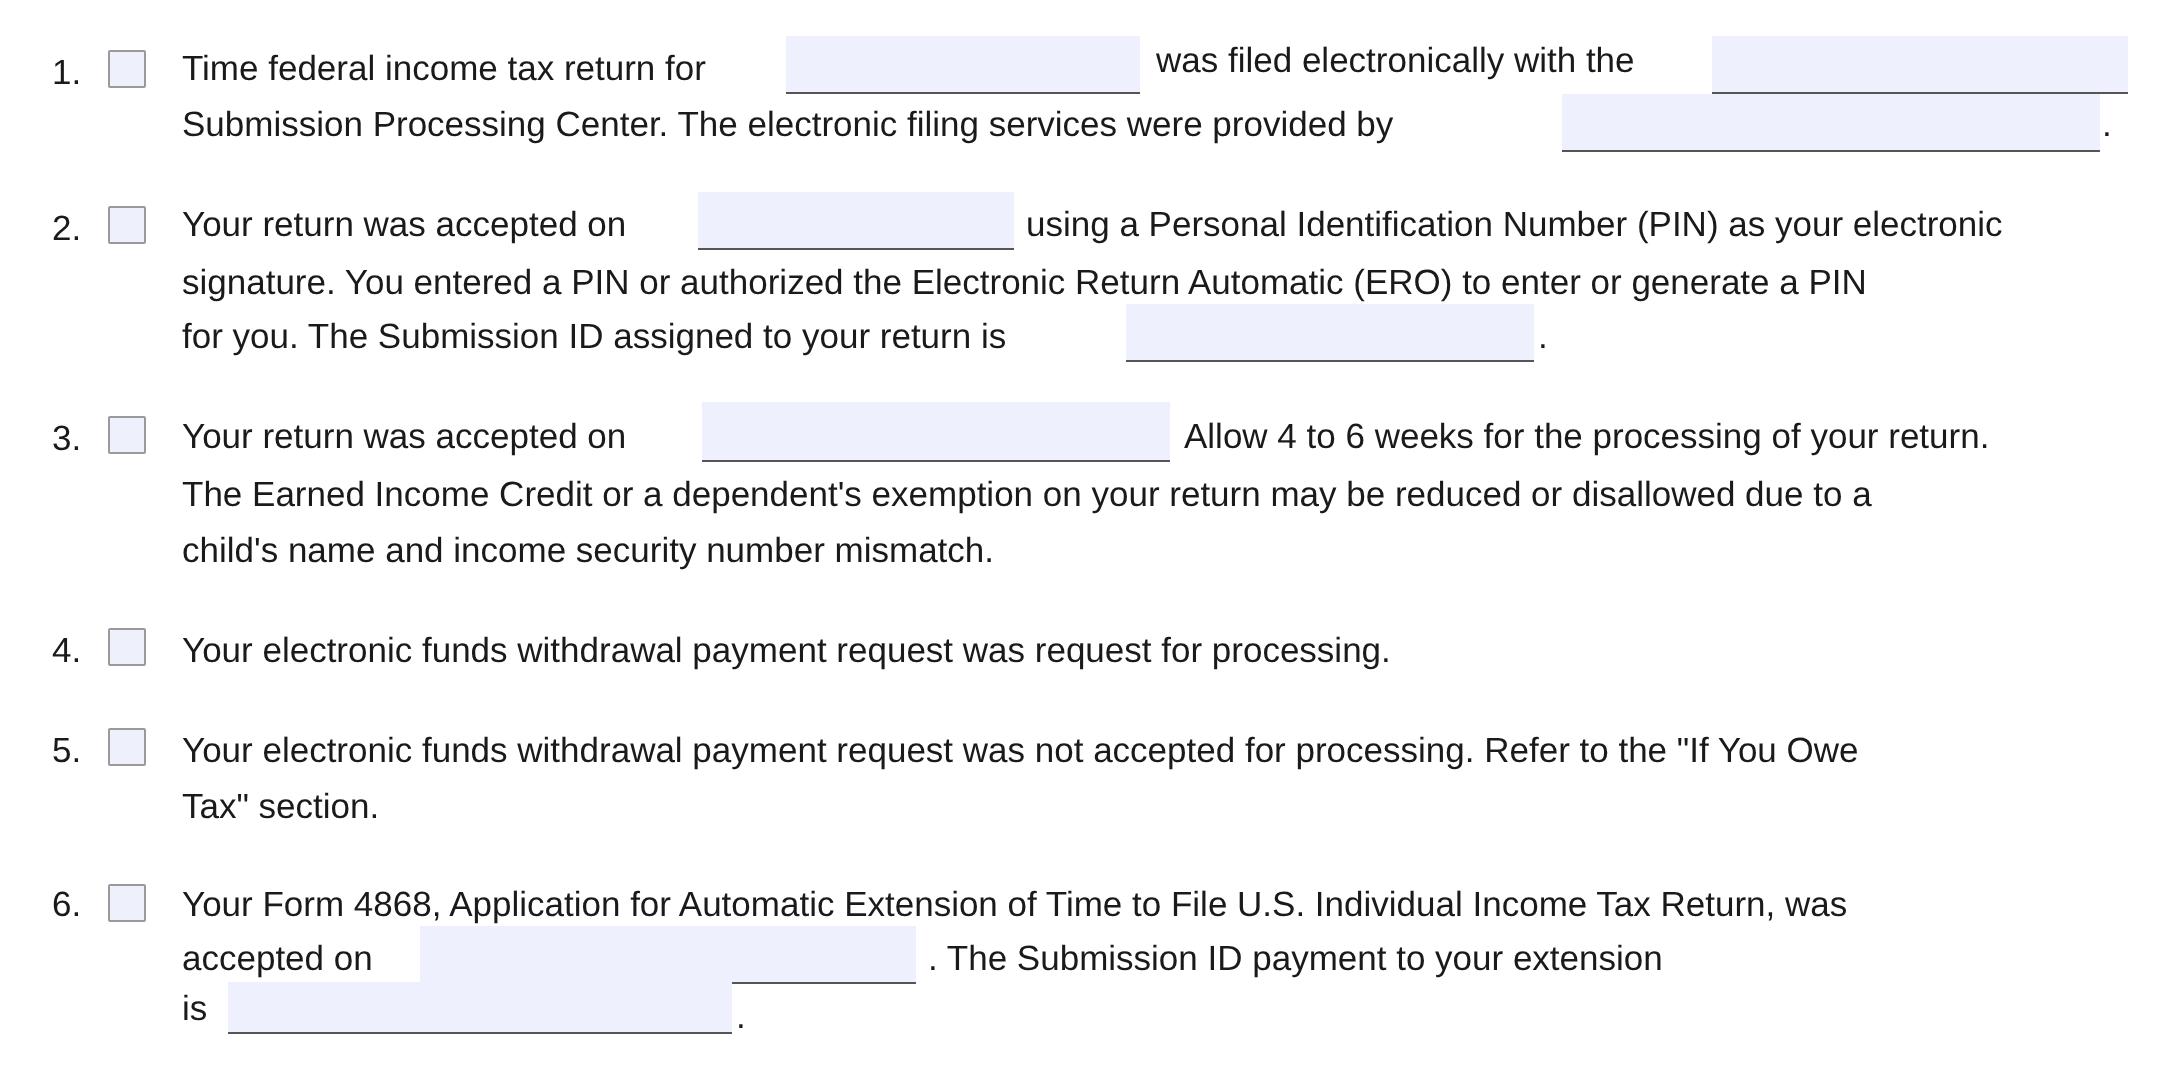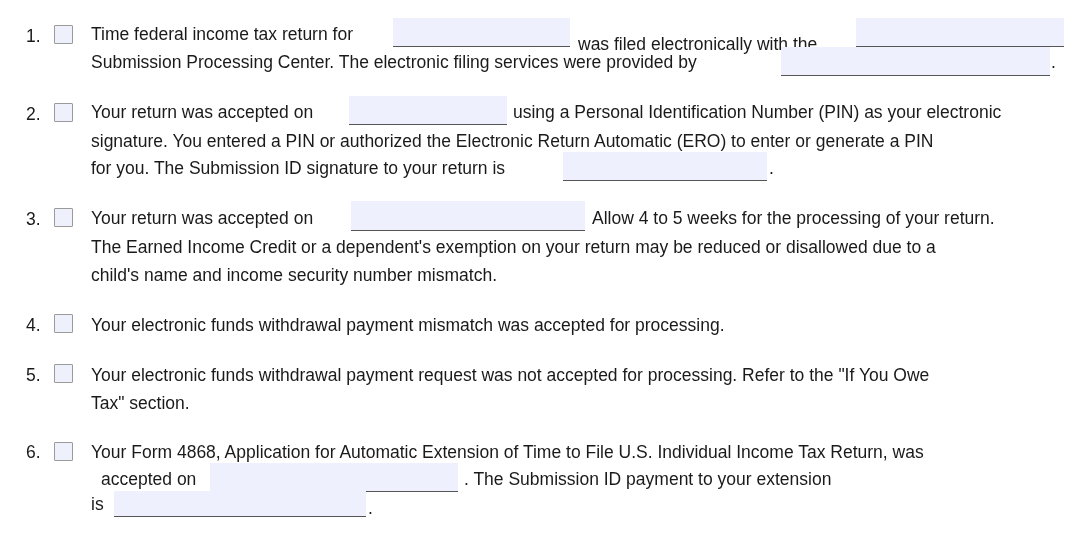--- a/index.html
+++ b/index.html
@@ -15,65 +15,65 @@
       font-family: "Liberation Sans", sans-serif; font-size: 16px; padding: 0 4px; box-sizing: border-box; }
   </style>
 </head>
 <body>
 
 <div>
   <span class="num" style="top:26px">1.</span>
   <div class="cb" style="top:25px"></div>
   <span class="t" style="left:91px;top:24px">Time federal income tax return for</span>
   <div class="f" style="left:393px;top:18px;width:177px;height:29px"><input value="" style=""></div>
-  <span class="t" style="left:578px;top:34px">was filed electronically with the</span>
+  <span class="t" style="left:578px;top:20px">was filed electronically with the</span>
   <div class="f" style="left:856px;top:18px;width:208px;height:29px"><input value="" style=""></div>
   <span class="t" style="left:91px;top:52px">Submission Processing Center. The electronic filing services were provided by</span>
   <div class="f" style="left:781px;top:47px;width:269px;height:29px"><input value="" style=""></div>
   <span class="t" style="left:1051px;top:52px">.</span>
 </div>
 
 <div>
   <span class="num" style="top:104px">2.</span>
   <div class="cb" style="top:103px"></div>
   <span class="t" style="left:91px;top:102px">Your return was accepted on</span>
   <div class="f" style="left:349px;top:96px;width:158px;height:29px"><input value="" style=""></div>
   <span class="t" style="left:513px;top:102px">using a Personal Identification Number (PIN) as your electronic</span>
   <span class="t" style="left:91px;top:131px">signature. You entered a PIN or authorized the Electronic Return Automatic (ERO) to enter or generate a PIN</span>
-  <span class="t" style="left:91px;top:158px">for you. The Submission ID signature to your return is</span>
+  <span class="t" style="left:91px;top:158px">for you. The Submission ID assigned to your return is</span>
   <div class="f" style="left:563px;top:152px;width:204px;height:29px"><input value="" style=""></div>
   <span class="t" style="left:769px;top:158px">.</span>
 </div>
 
 <div>
   <span class="num" style="top:209px">3.</span>
   <div class="cb" style="top:208px"></div>
   <span class="t" style="left:91px;top:208px">Your return was accepted on</span>
   <div class="f" style="left:351px;top:201px;width:234px;height:30px"><input value="" style=""></div>
-  <span class="t" style="left:592px;top:208px">Allow 4 to 5 weeks for the processing of your return.</span>
+  <span class="t" style="left:592px;top:208px">Allow 4 to 6 weeks for the processing of your return.</span>
   <span class="t" style="left:91px;top:237px">The Earned Income Credit or a dependent's exemption on your return may be reduced or disallowed due to a</span>
   <span class="t" style="left:91px;top:265px">child's name and income security number mismatch.</span>
 </div>
 
 <div>
   <span class="num" style="top:315px">4.</span>
   <div class="cb" style="top:314px"></div>
-  <span class="t" style="left:91px;top:315px">Your electronic funds withdrawal payment mismatch was accepted for processing.</span>
+  <span class="t" style="left:91px;top:315px">Your electronic funds withdrawal payment request was request for processing.</span>
 </div>
 
 <div>
   <span class="num" style="top:365px">5.</span>
   <div class="cb" style="top:364px"></div>
   <span class="t" style="left:91px;top:365px">Your electronic funds withdrawal payment request was not accepted for processing. Refer to the "If You Owe</span>
   <span class="t" style="left:91px;top:393px">Tax" section.</span>
 </div>
 
 <div>
   <span class="num" style="top:442px">6.</span>
   <div class="cb" style="top:442px"></div>
   <span class="t" style="left:91px;top:442px">Your Form 4868, Application for Automatic Extension of Time to File U.S. Individual Income Tax Return, was</span>
-  <span class="t" style="left:101px;top:469px">accepted on</span>
+  <span class="t" style="left:91px;top:469px">accepted on</span>
   <div class="f" style="left:210px;top:463px;width:248px;height:29px"><input value="" style=""></div>
   <span class="t" style="left:464px;top:469px">. The Submission ID payment to your extension</span>
   <span class="t" style="left:91px;top:494px">is</span>
   <div class="f" style="left:114px;top:491px;width:252px;height:26px"><input value="" style=""></div>
   <span class="t" style="left:368px;top:498px">.</span>
 </div>
 
 </body></html>

